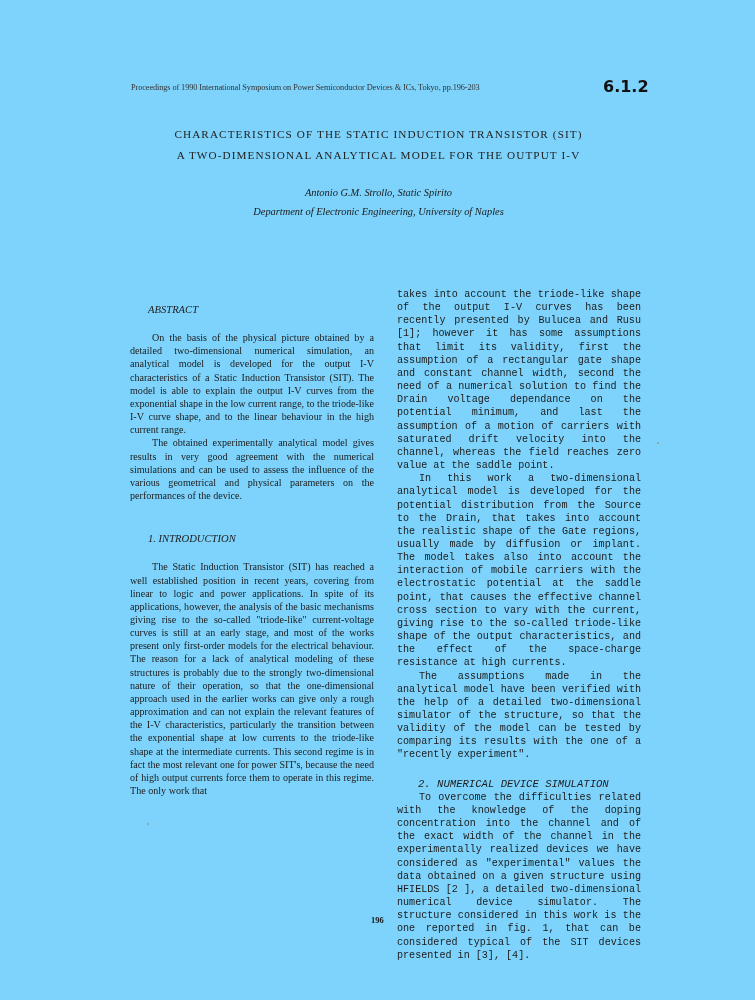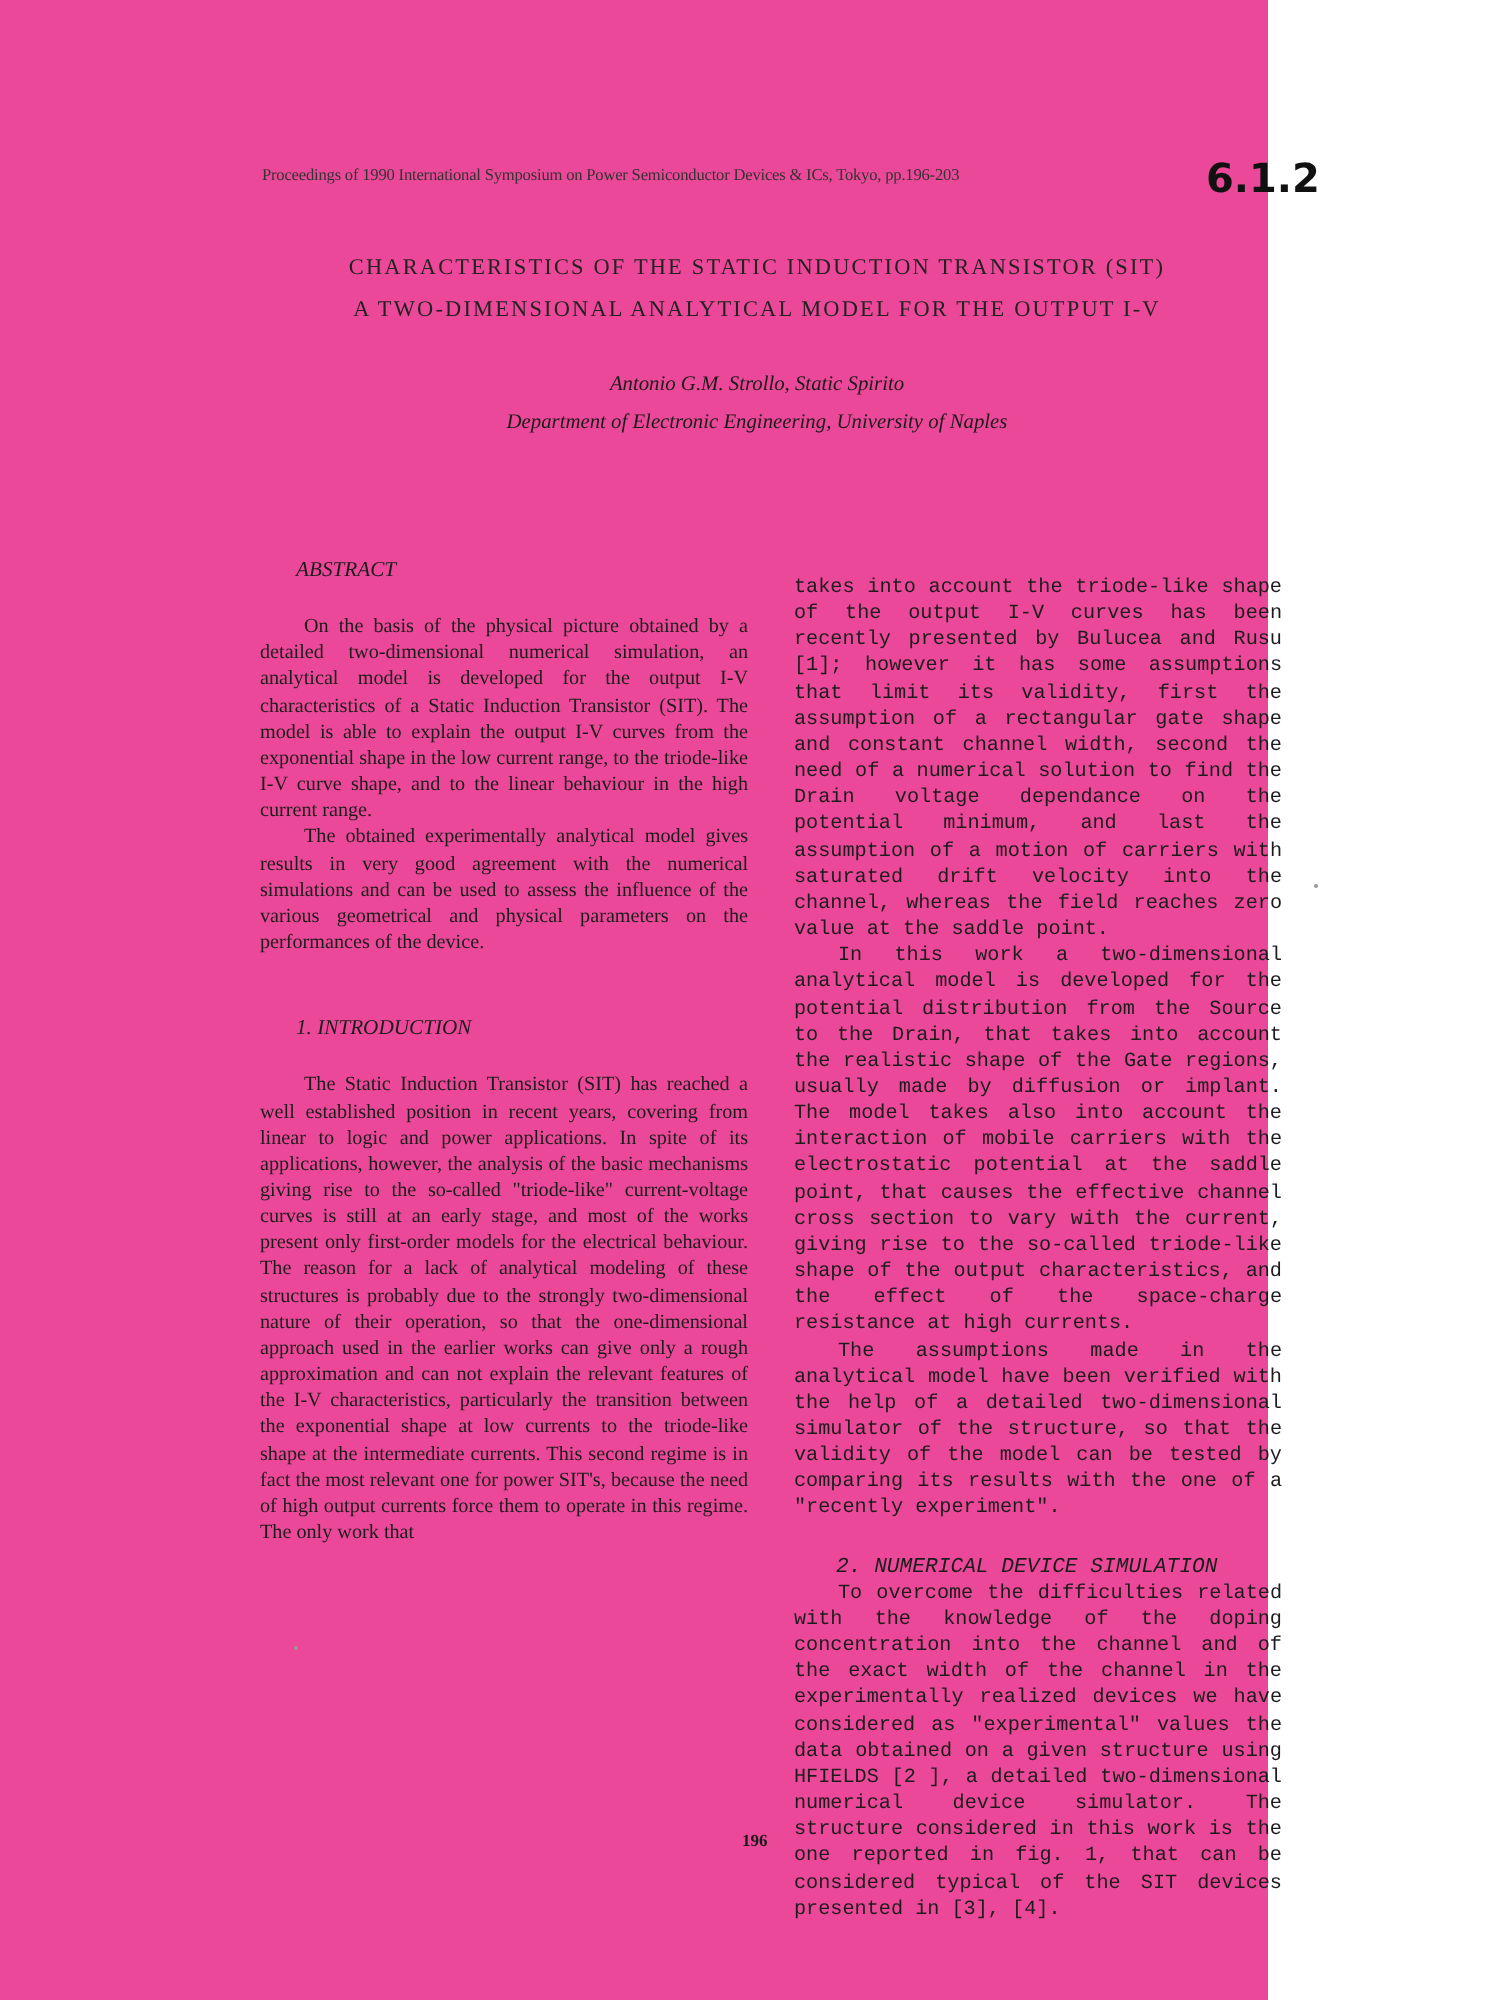--- a/index.html
+++ b/index.html
@@ -1,33 +1,33 @@
 <!DOCTYPE html>
 <html><head>
 <meta charset="utf-8">
 <style>
   html, body { margin: 0; padding: 0; background: #ffffff; }
   body { width: 755px; height: 1000px; position: relative; overflow: hidden;
          font-family: "DejaVu Serif", "Liberation Serif", serif; color: #1a1a1a; }
-  .page { position: absolute; left: 0; top: 0; width: 634px; height: 1000px; background: #ec4899; }
+  .page { position: absolute; left: 0; top: 0; width: 755px; height: 1000px; background: #7dd3fc; }
   .proc { position: absolute; left: 131px; top: 83px; font-size: 8.3px; color: #333;
           font-family: "Liberation Serif", serif; letter-spacing: -0.1px; white-space: nowrap; }
-  .secno { position: absolute; left: 603px; top: 77px; font-size: 20px; font-weight: bold;
+  .secno { position: absolute; left: 603px; top: 77px; font-size: 16px; font-weight: bold;
            font-family: "DejaVu Sans", sans-serif; color: #111; }
   .title { position: absolute; left: 130px; top: 124px; width: 497px; text-align: center;
            font-size: 11.2px; letter-spacing: 1.1px; line-height: 21px; color: #222;
            font-family: "Liberation Serif", serif; }
   .authors { position: absolute; left: 130px; top: 183px; width: 497px; text-align: center;
              font-style: italic; font-size: 10.4px; line-height: 19px; font-family: "Liberation Serif", serif; }
   .col { position: absolute; width: 244px; font-family: "Liberation Serif", serif;
          font-size: 10.1px; line-height: 13.15px; text-align: justify; color: #1c1c1c; }
   .col p { margin: 0; text-indent: 0; }
   .col p.ind { text-indent: 22px; }
   .heading { font-style: italic; font-size: 10.6px; text-align: left; }
-  .left { left: 130px; }
+  .left { left: 130px; margin-top: 24px; }
   .right { left: 397px; }
   .pagenum { position: absolute; left: 371px; top: 915px; font-size: 8.5px; font-weight: bold;
              font-family: "Liberation Serif", serif; }
   .dot { position: absolute; width: 2px; height: 2px; background: #999; border-radius: 1px; }
 </style>
 </head>
 <body>
 
 <div class="page">
 

